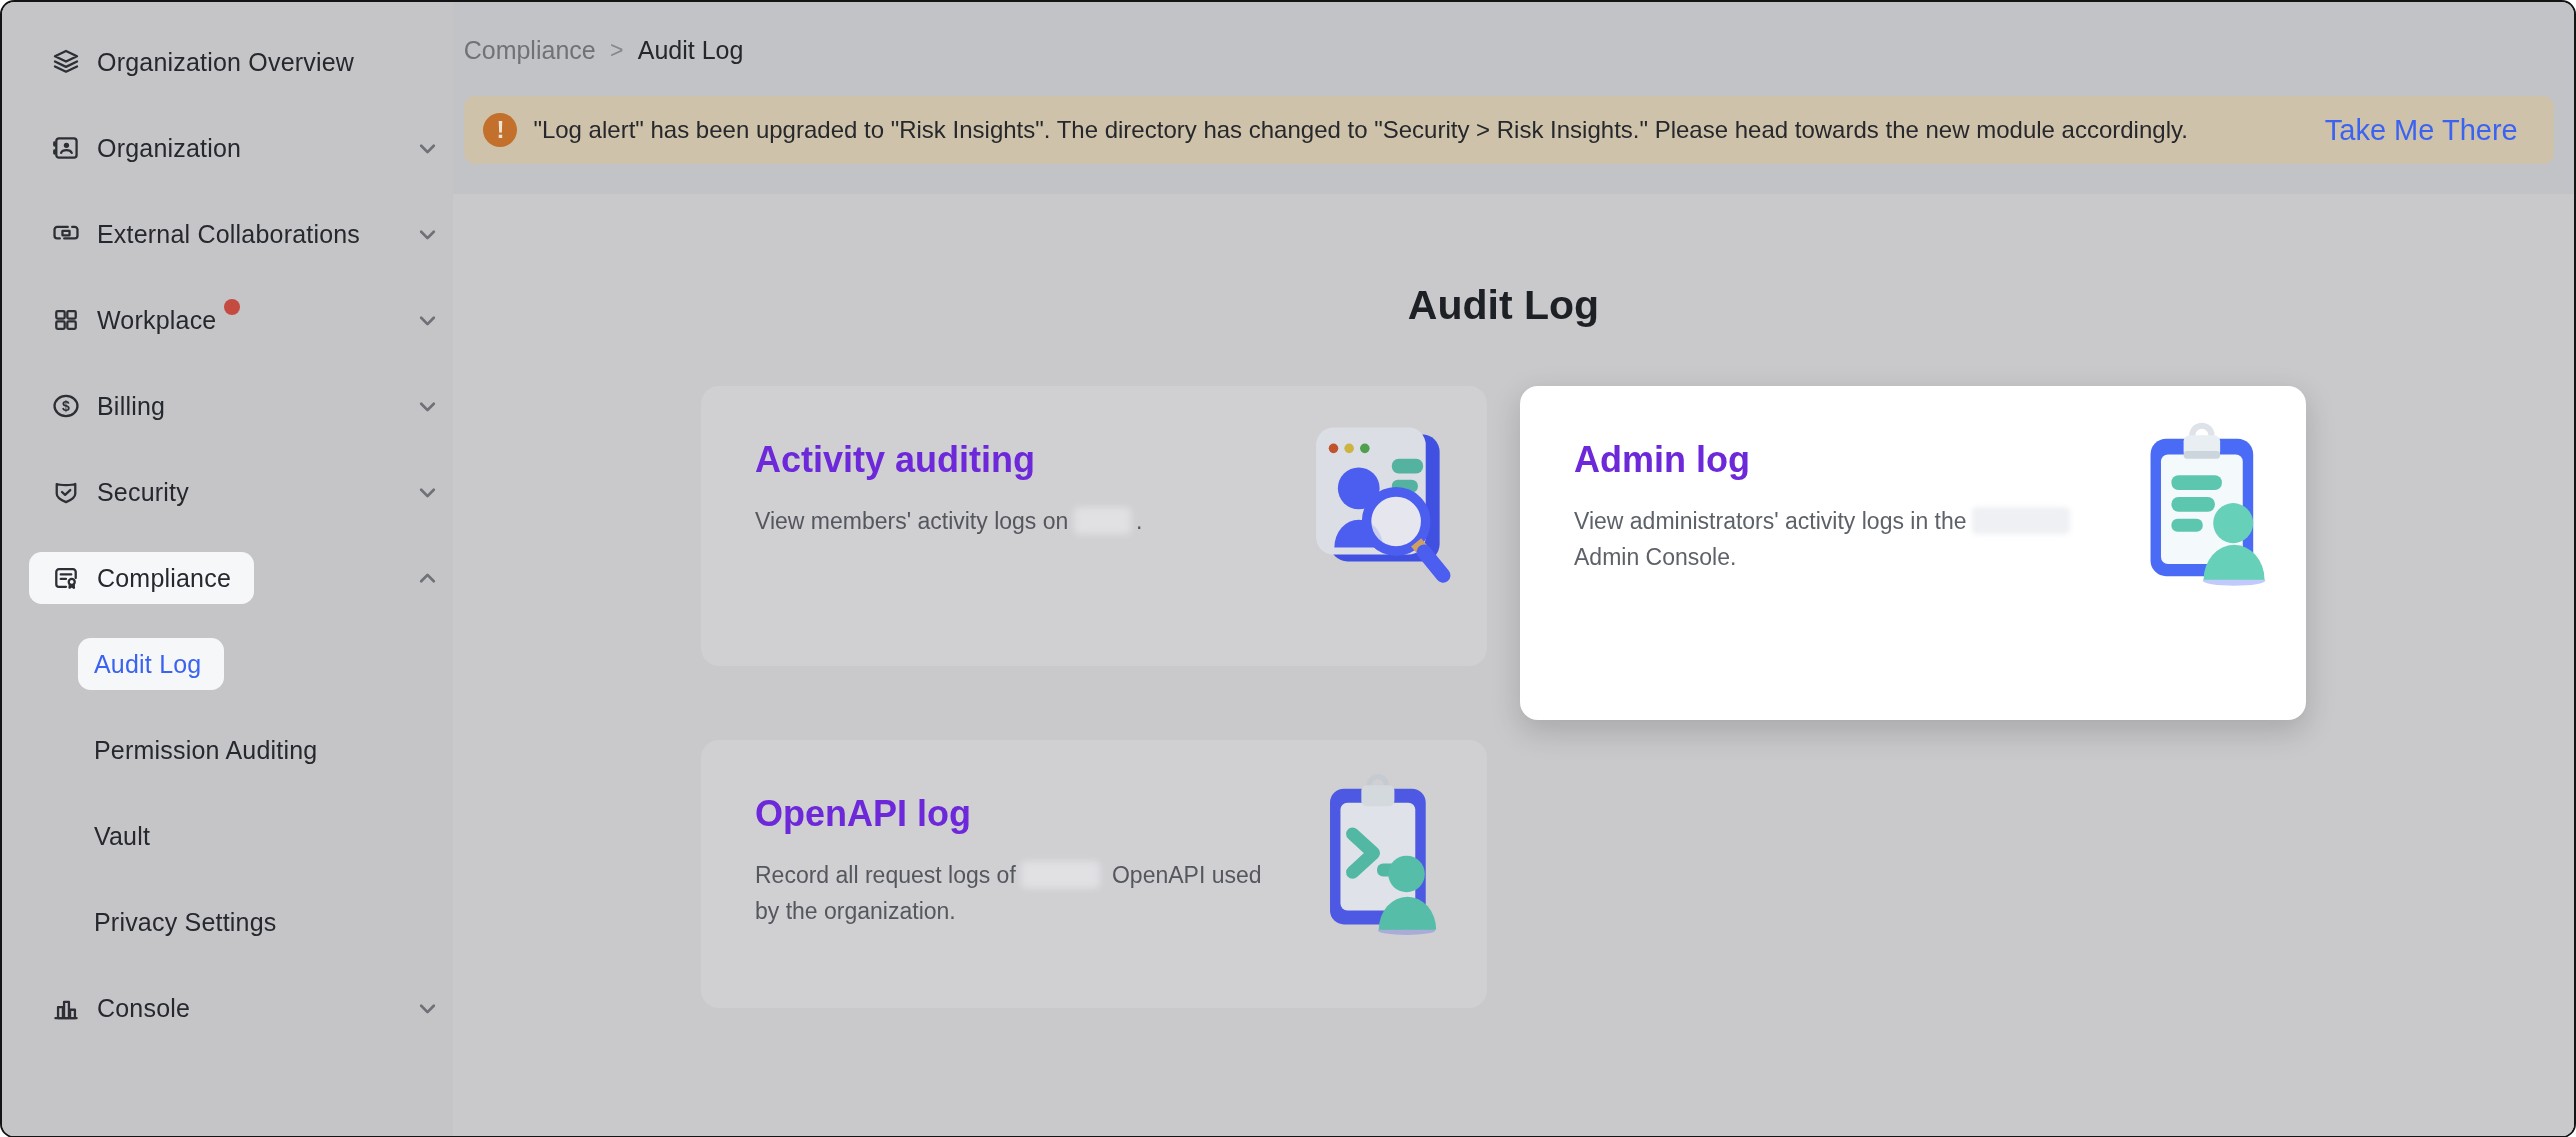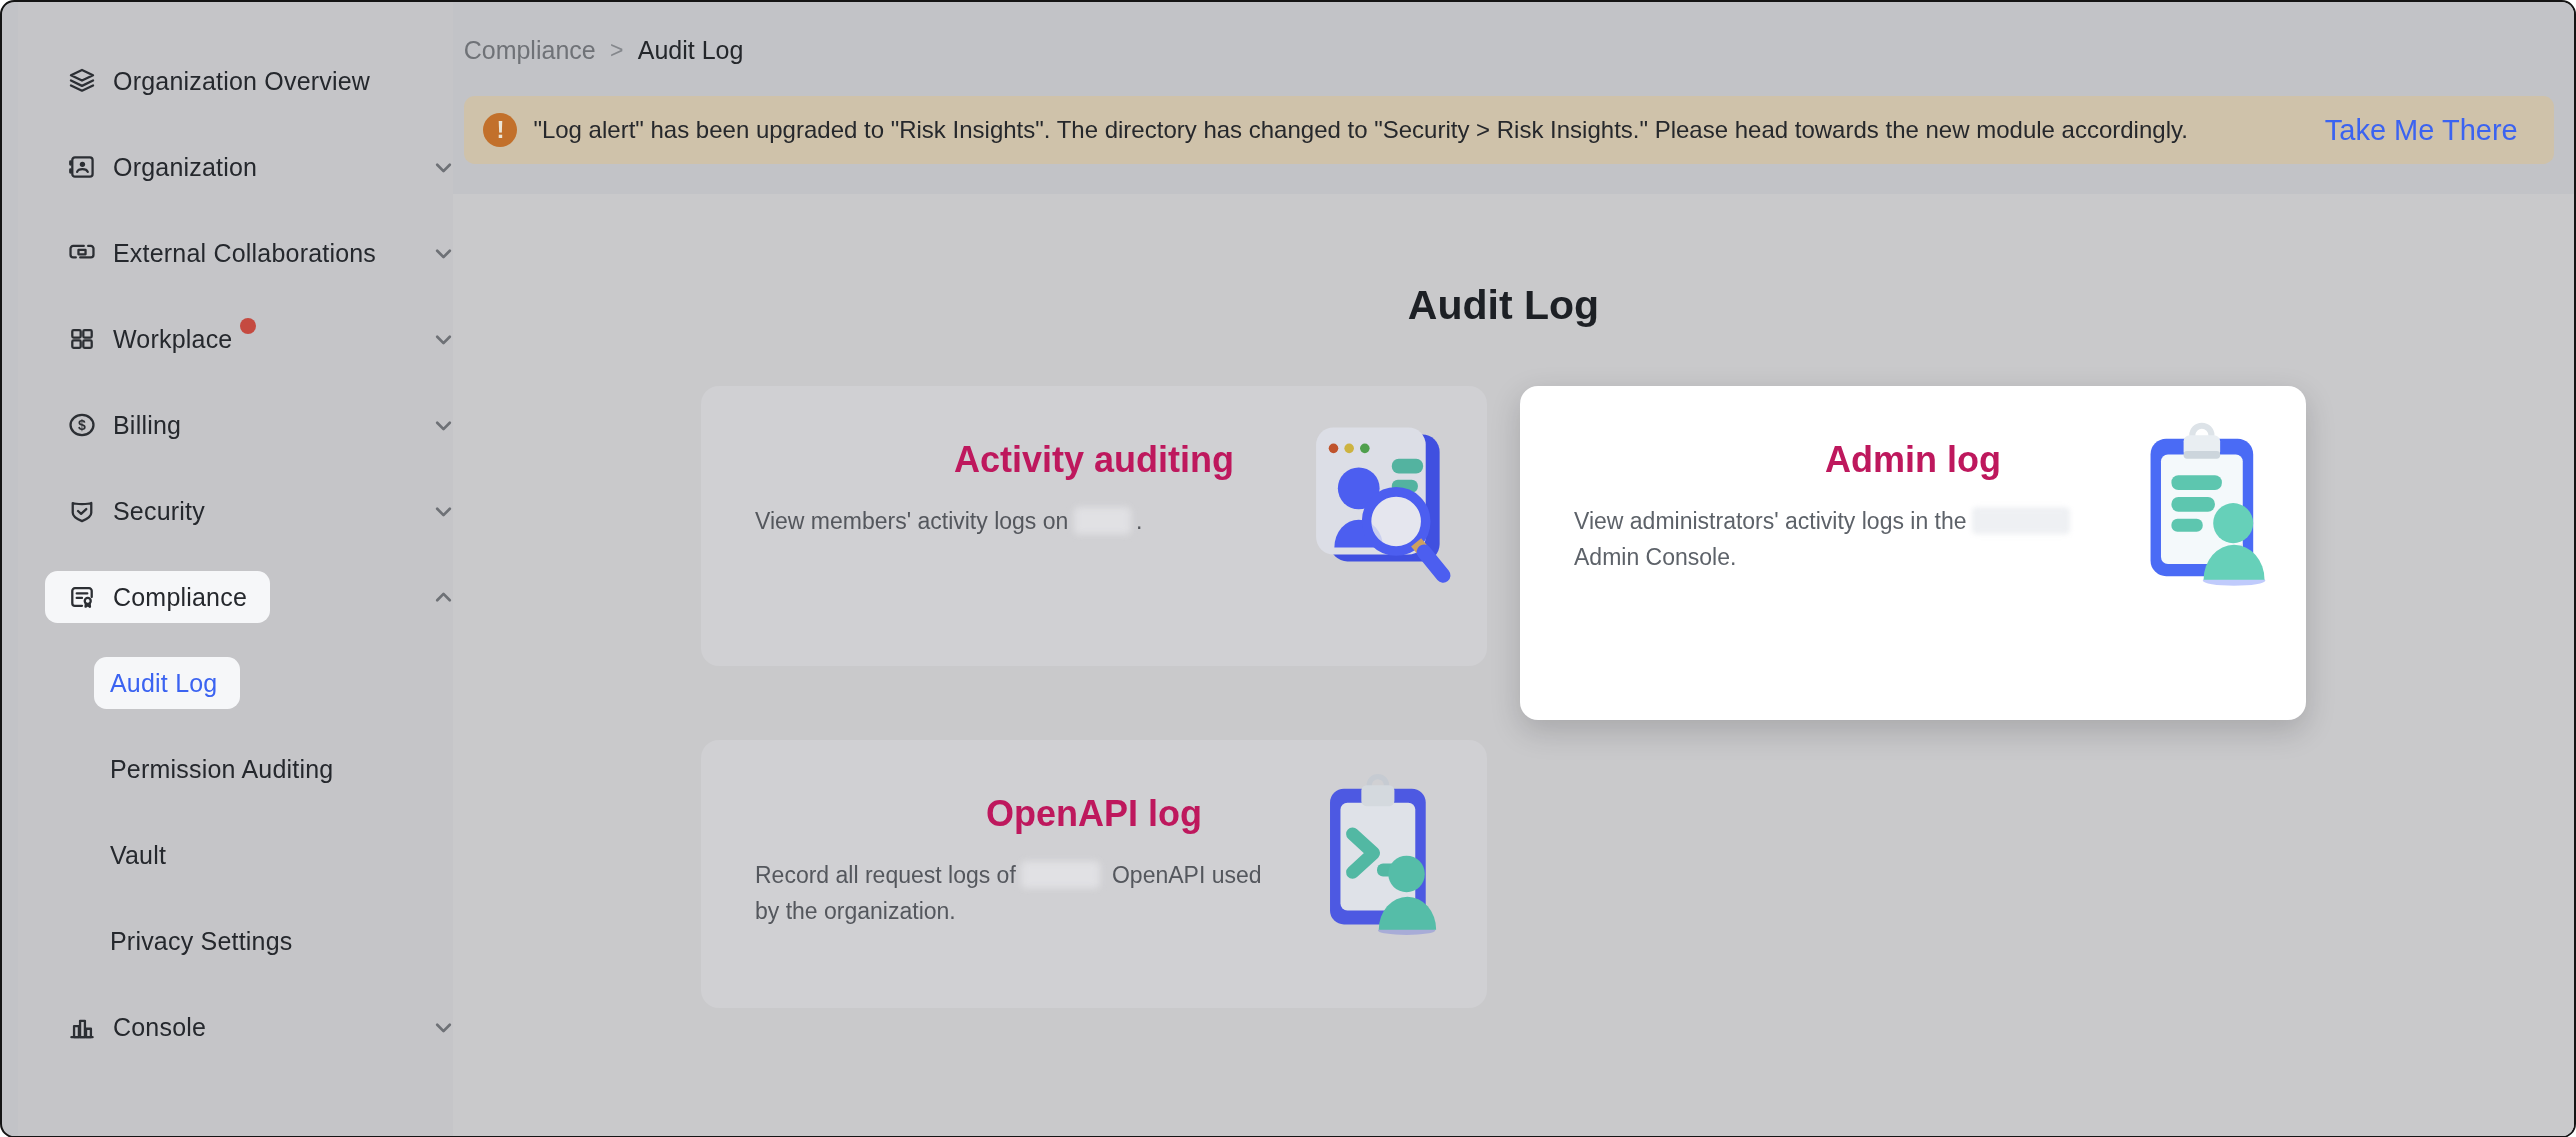--- a/index.html
+++ b/index.html
@@ -11,23 +11,23 @@
     -webkit-font-smoothing:antialiased;
   }
   .window {
     position:absolute; inset:0;
     border:2.7px solid #141414; border-radius:14.3px;
     background:var(--header-bg,#c2c3c7);
     overflow:hidden;
   }
   
   .sidebar {
-    position:absolute; left:16px; top:0; bottom:0; width:451px;
+    position:absolute; left:0; top:0; bottom:0; width:451px;
     background:var(--sidebar-bg,#c5c5c8);
-    padding-top:53px;
+    padding-top:34px;
   }
   .nav-row { display:flex; align-items:center; height:52px; margin:0 12.5px 34px 27px; cursor:pointer; }
   .nav-main { display:flex; align-items:center; height:52px; padding:0 23px 0 22px; border-radius:12.5px; }
   .nav-row.active .nav-main { background:var(--pill,#f6f7f9); }
   .nav-icon { width:30px; height:30px; margin-right:16px; flex:none; display:block; }
   .nav-icon svg { width:30px; height:30px; display:block; }
   .nav-label { font-size:25px; color:var(--text-dark,#25282d); white-space:nowrap; letter-spacing:0.2px; }
   .chevron { margin-left:auto; width:27px; height:27px; flex:none; }
   .chevron svg { width:27px; height:27px; display:block; }
   .chevron.up svg { transform:rotate(180deg); }
@@ -56,21 +56,21 @@
   }
   .banner-msg { font-size:24px; color:#26282c; flex:1; white-space:nowrap; overflow:hidden; }
   .banner-action { font-size:29px; color:var(--blue,#3b63f1); margin-left:27px; white-space:nowrap; cursor:pointer; }
   
   .canvas { position:absolute; left:0; right:0; top:192px; bottom:0; background:var(--canvas-bg,#c9c9cb); padding-top:83px; }
   .page-title { width:1605px; margin-left:248px; text-align:center; font-size:41px; font-weight:700; color:#1d2025; line-height:57px; }
   .cards { width:1605px; margin:52px 0 0 248px; display:grid; grid-template-columns:786px 786px; column-gap:33px; row-gap:19.7px; align-items:start; }
   .card { position:relative; border-radius:18px; background:var(--card-bg,#d0d0d3); height:280px; padding:49px 54px 0; cursor:pointer; }
   .card.highlight { background:#ffffff; height:334px; box-shadow:0 10.7px 30px rgba(18,18,24,.18); }
   #card-openapi { height:268px; }
-  .card-title { font-size:36px; font-weight:700; color:#be185d; line-height:50px;text-align:center; }
+  .card-title { font-size:36px; font-weight:700; color:#6d28d9; line-height:50px; }
   .card-desc { margin-top:18px; font-size:23px; line-height:36px; color:#54575d; max-width:554px; }
   .card.highlight .card-desc { color:#5d6269; }
   .redact {
     display:inline-block; width:57px; height:27px; border-radius:4.5px;
     background:rgba(238,239,242,.55); filter:blur(3.6px);
     vertical-align:middle; margin:0 5.4px; transform:translateY(-1.8px);
   }
   .card.highlight .redact { background:#eef0f3; width:98px; filter:blur(2.7px); }
   #card-openapi .redact { width:79px; }
   .illus { position:absolute; right:23px; top:19.7px; width:174px; height:183px; }

